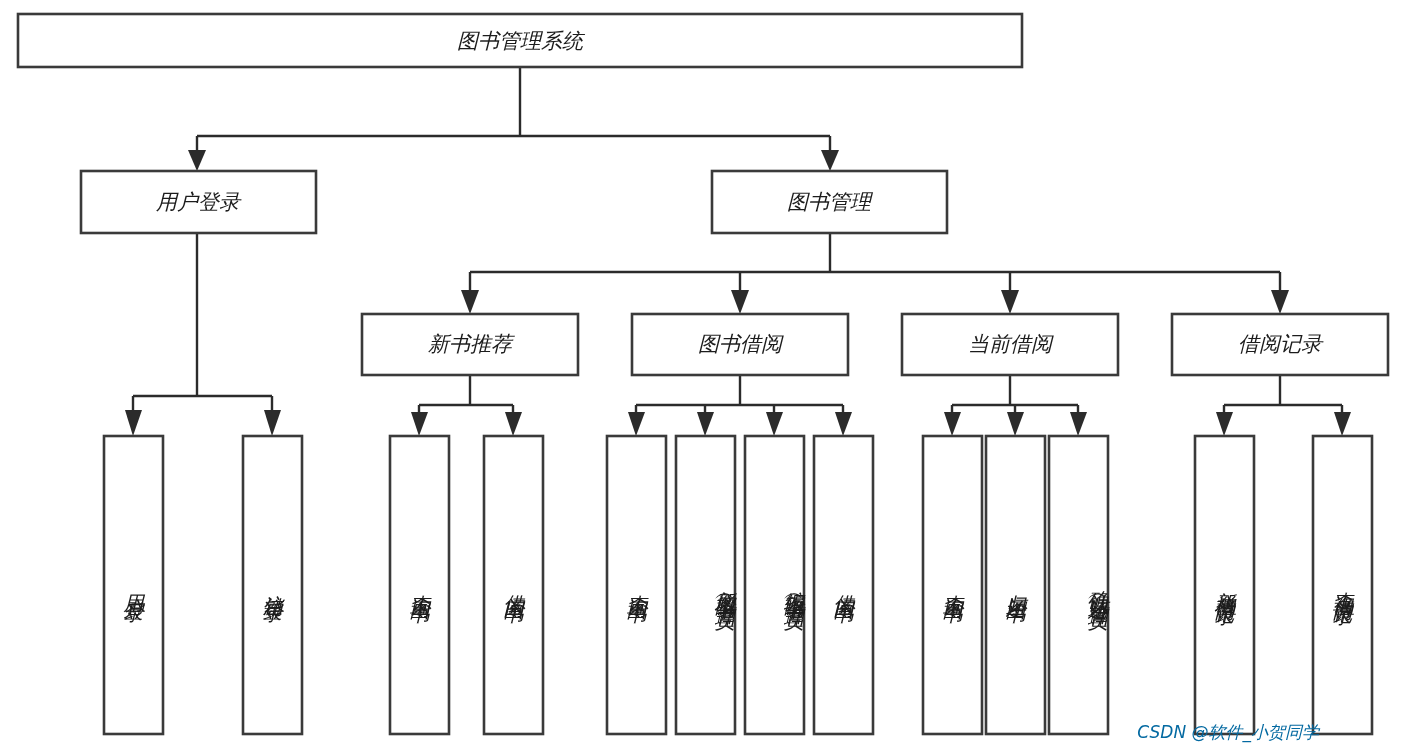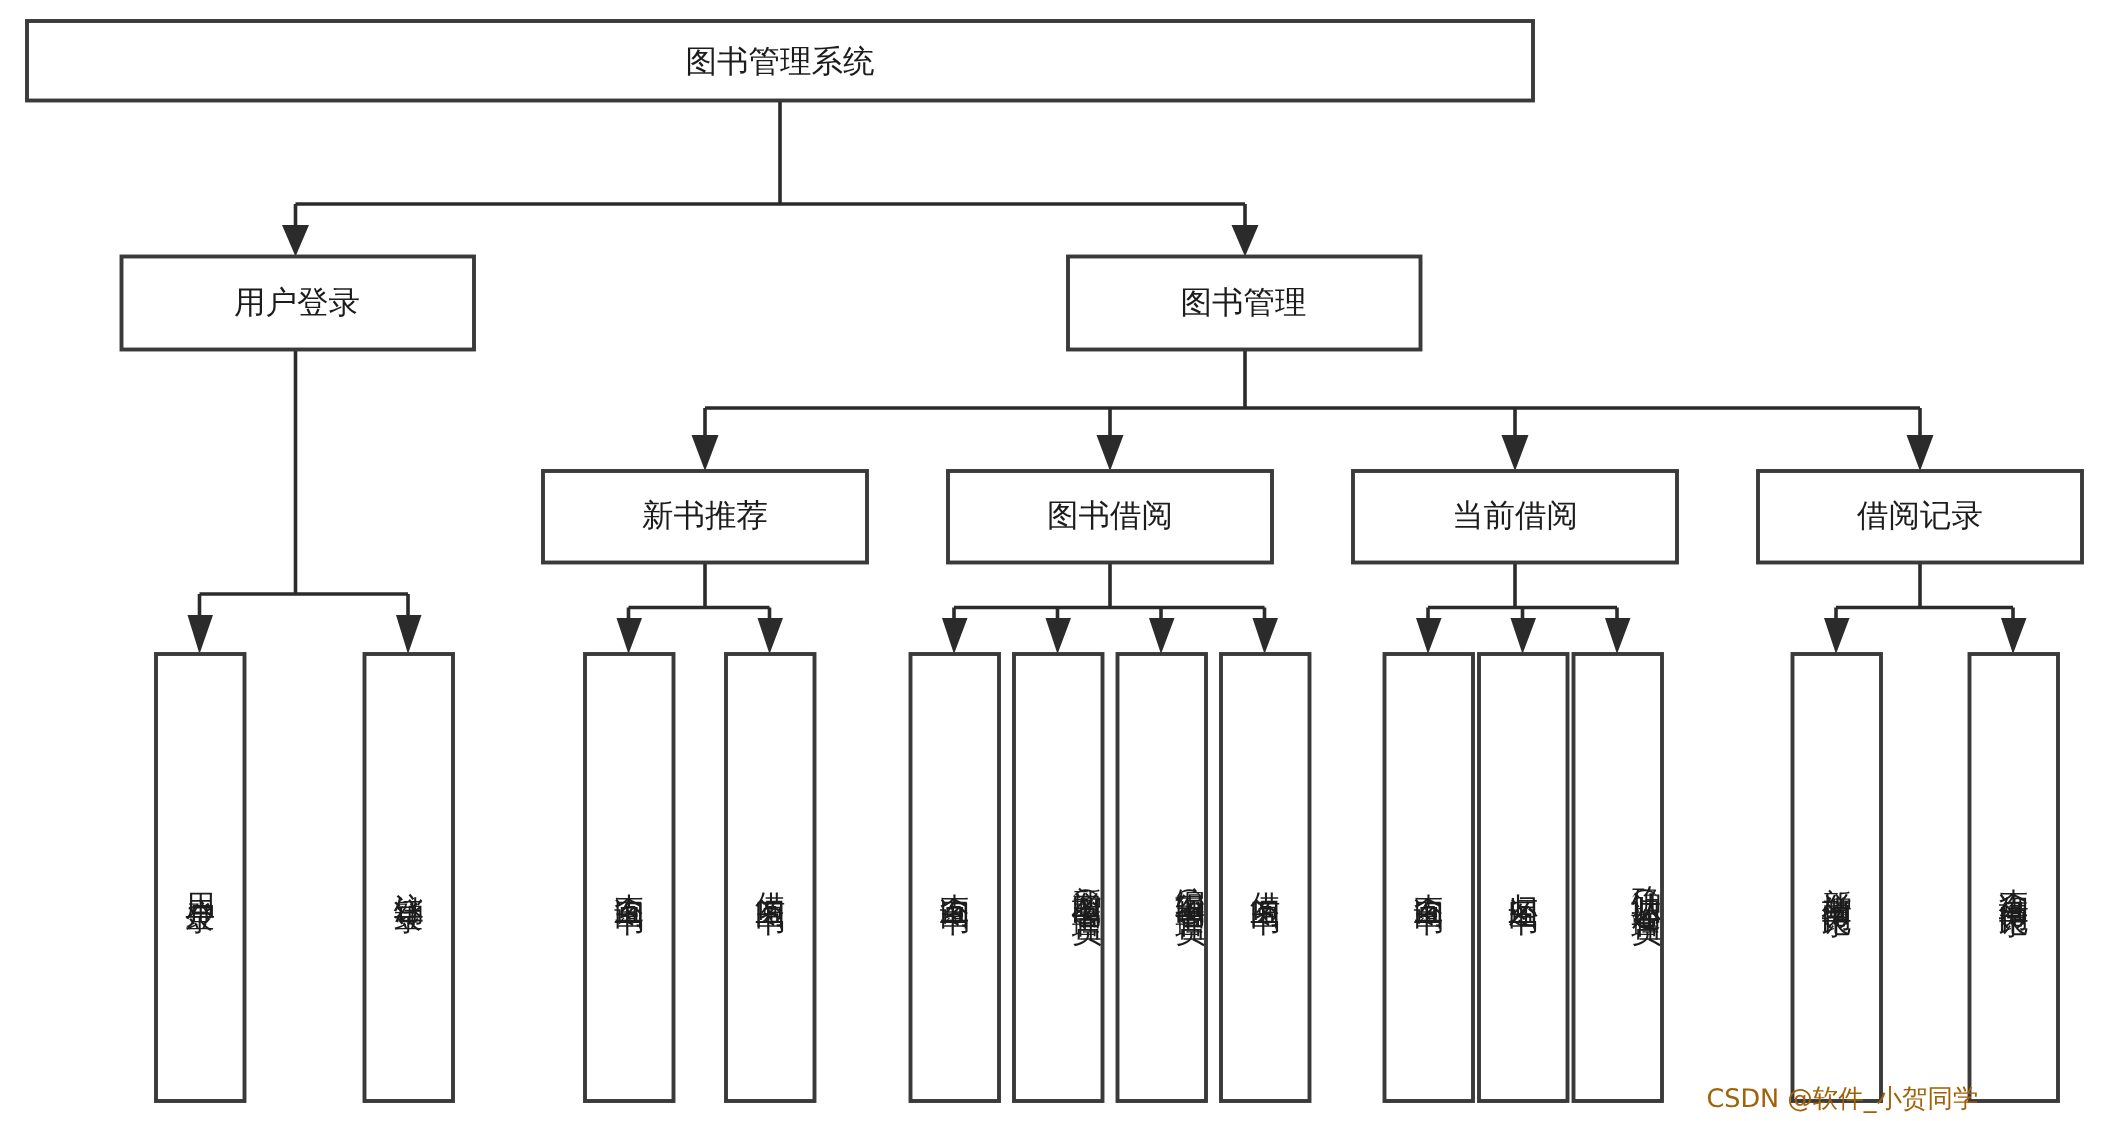--- a/index.html
+++ b/index.html
@@ -11,20 +11,21 @@
     width: 1405px;
     height: 747px;
     font-family: "DejaVu Sans", "Liberation Sans", sans-serif;
     overflow: hidden;
   }
   #diagram-root {
     position: relative;
     width: 1327px;
     height: 747px;
     background: #ffffff;
+    font-style: italic;
   }
   svg.canvas {
     position: absolute;
     left: 0;
     top: 0;
     width: 1405px;
     height: 747px;
   }
   .node-box {
     fill: #ffffff;
@@ -68,21 +69,21 @@
     justify-content: center;
     white-space: nowrap;
     pointer-events: none;
   }
   .watermark {
     position: absolute;
     right: 8px;
     bottom: 3px;
     font-family: "DejaVu Sans", "Liberation Sans", sans-serif;
     font-size: 17px;
-    color: #a16207;
+    color: #0369a1;
     white-space: nowrap;
     pointer-events: none;
   }
 </style>
 </head>
 <body>
 
 <div id="diagram-root">
 
   <svg class="canvas" viewBox="0 0 1405 747" xmlns="http://www.w3.org/2000/svg">

